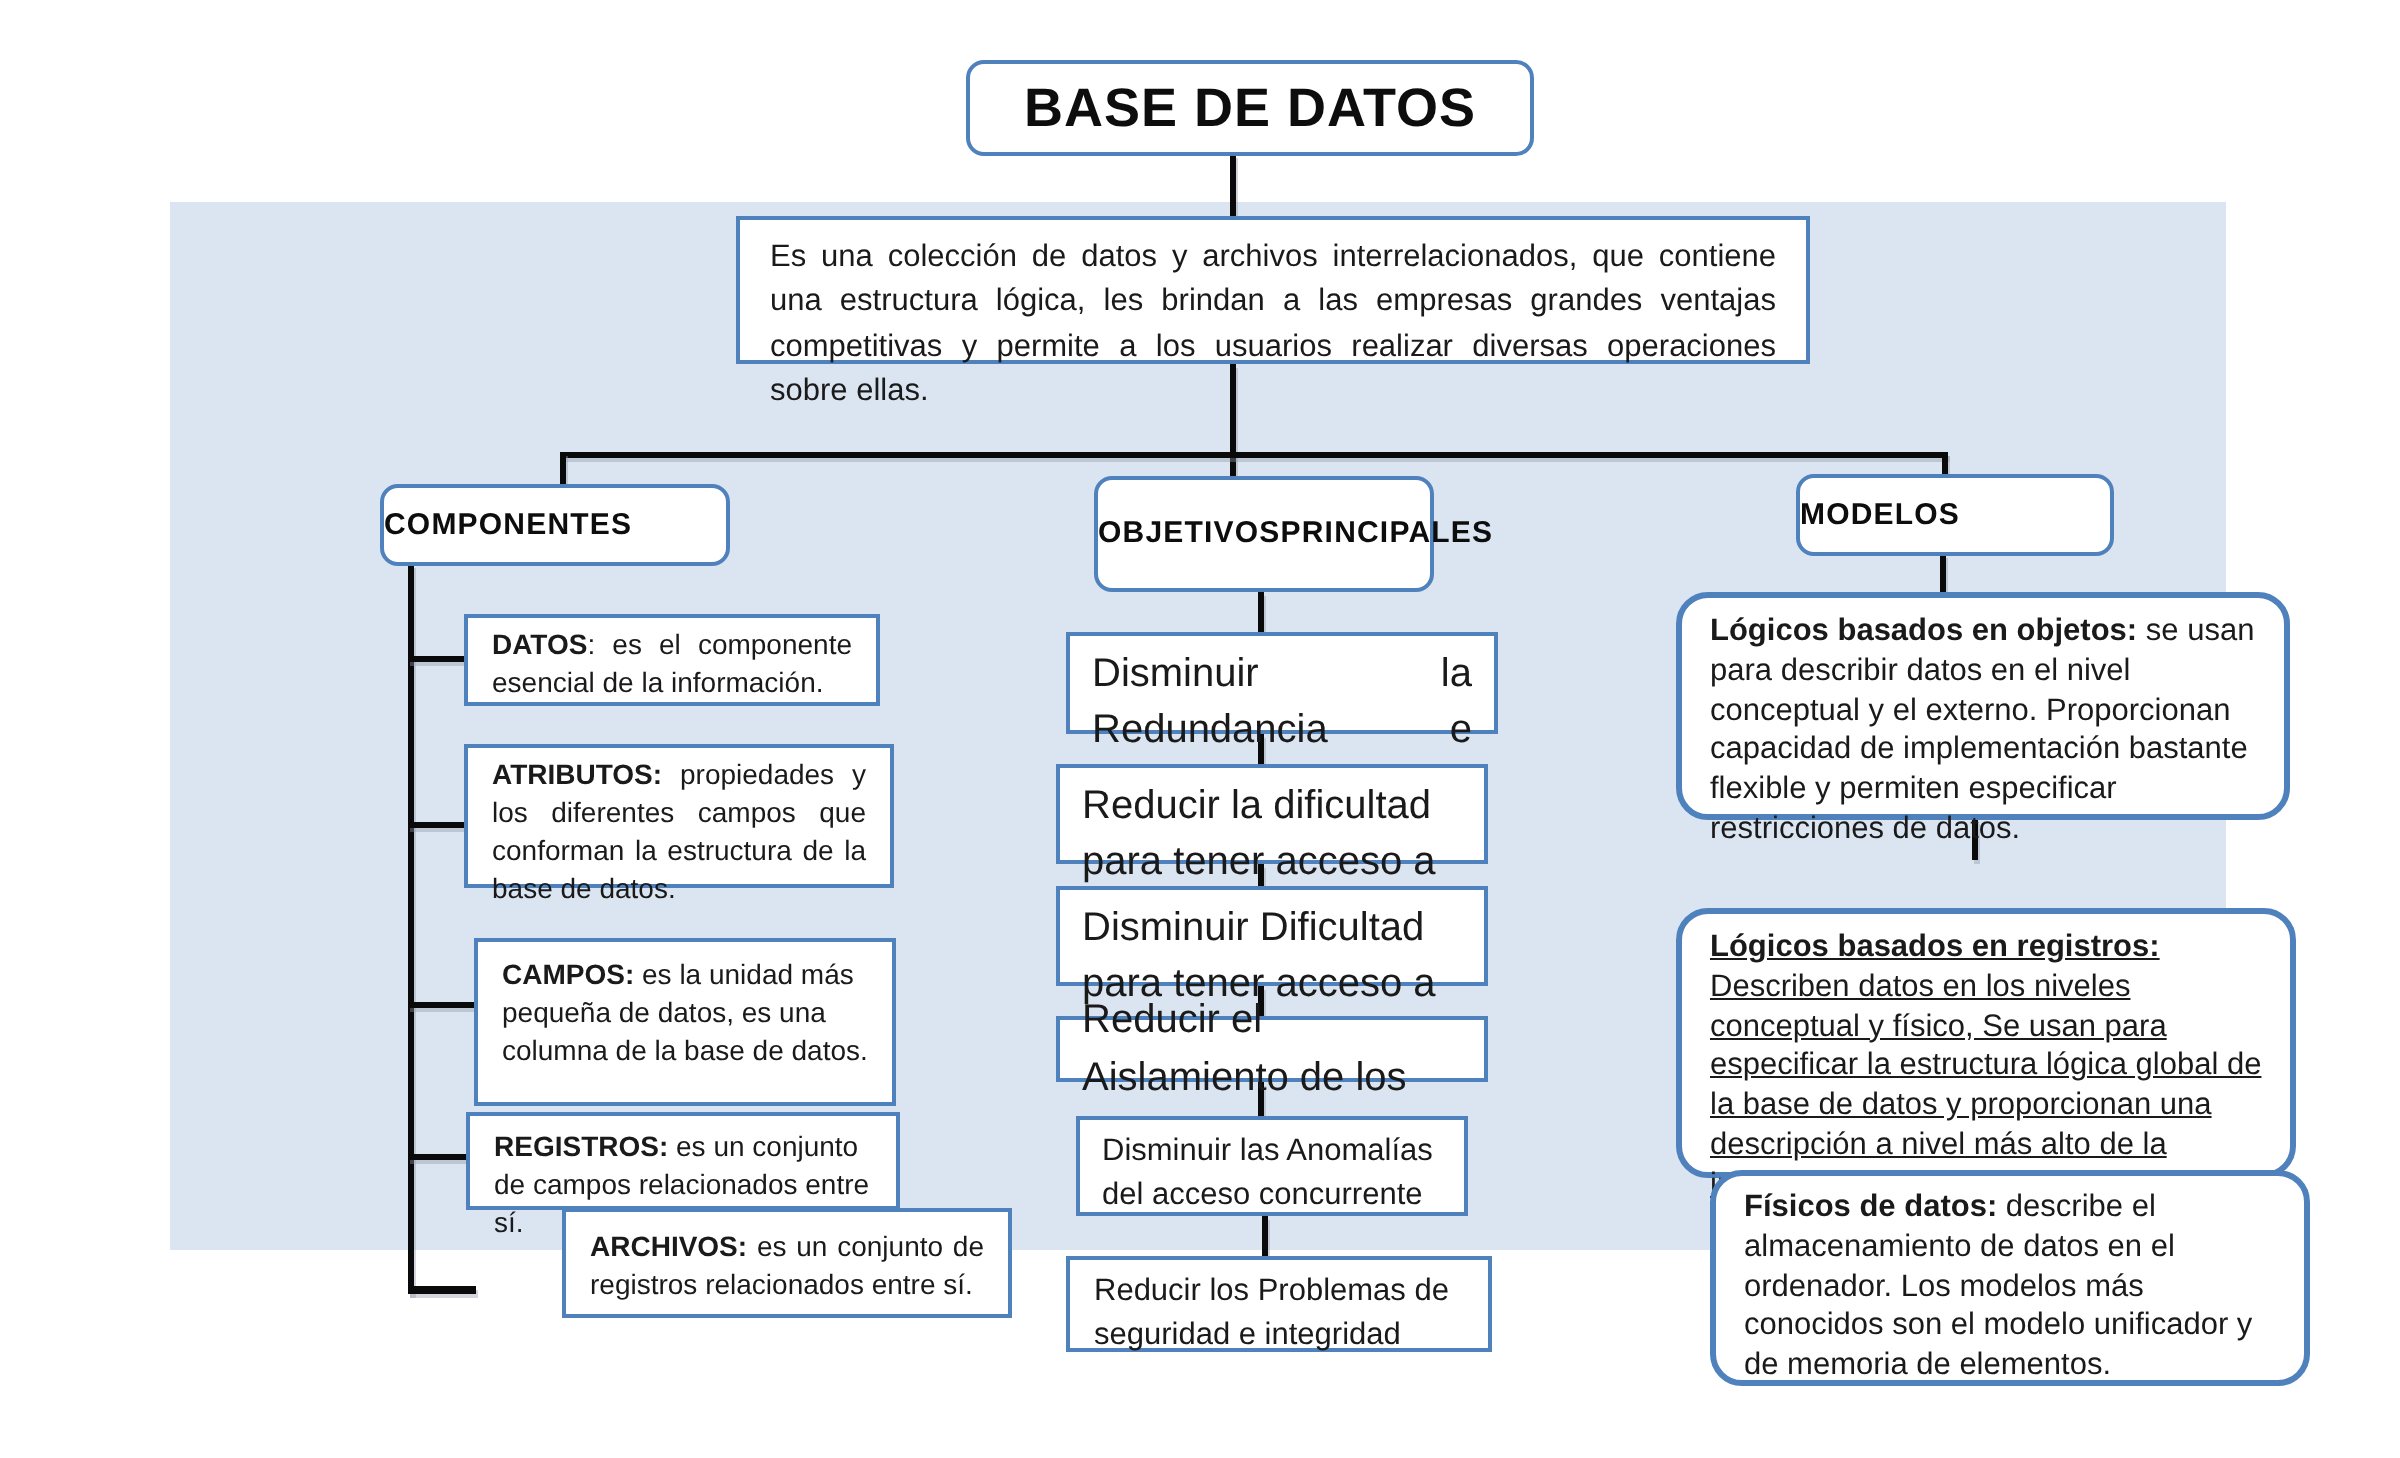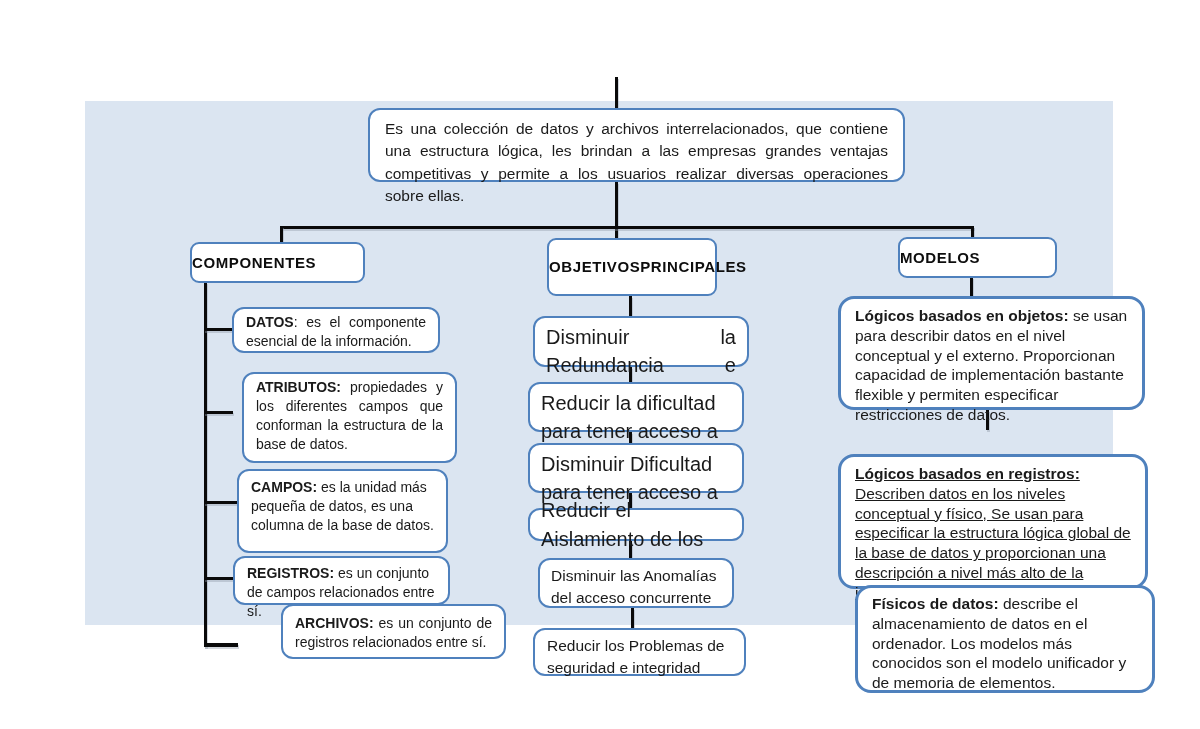--- a/index.html
+++ b/index.html
@@ -1,19 +1,19 @@
 <!DOCTYPE html>
 <html><head>
 <meta charset="utf-8">
 <style>
   html,body{margin:0;padding:0;background:#ffffff;width:1200px;height:729px;overflow:hidden;}
   .canvas{position:relative;width:1200px;height:729px;font-family:"Liberation Sans","DejaVu Sans",sans-serif;color:#1a1a1a;}
   .bg{position:absolute;left:85px;top:101px;width:1028px;height:524px;background:#dbe5f1;}
   .line{position:absolute;background:#0a0a0a;box-shadow:1px 2px 0 rgba(145,155,170,0.40);}
-  .node{position:absolute;box-sizing:border-box;background:#ffffff;border:2.5px solid #4f81bd;border-radius:12px;}
+  .node{position:absolute;box-sizing:border-box;background:#ffffff;border:2.5px solid #4f81bd;border-radius:0;}
   .hdr{display:flex;align-items:center;justify-content:flex-start;text-align:center;font-weight:bold;letter-spacing:0.6px;font-size:15px;border-radius:9px;color:#0d0d0d;}
   .title-box{left:483px;top:30px;width:284px;height:48px;border-radius:9px;display:flex;align-items:center;justify-content:center;font-weight:bold;font-size:27px;letter-spacing:0.5px;color:#0d0d0d;}
   .desc-box{left:368px;top:108px;width:537px;height:74px;padding:8px 15px;font-size:15.5px;line-height:1.45;text-align:justify;}
   .c-item{font-size:14px;line-height:1.36;padding:4px 12px;}
   .o-item{font-size:20px;line-height:1.42;padding:5px 11px;}
   .m-item{font-size:15.5px;line-height:1.28;padding:7px 14px;border-width:3px;border-radius:16px;}
   .just{text-align:justify;}
   b{font-weight:bold;}
   p{margin:0;}
 </style>
@@ -41,20 +41,23 @@
   <div class="line" style="left:629px;top:367px;width:3px;height:15px;"></div>
   <div class="line" style="left:629px;top:432px;width:3px;height:12px;"></div>
   <div class="line" style="left:629px;top:493px;width:3px;height:15px;"></div>
   <div class="line" style="left:629px;top:541px;width:3px;height:17px;"></div>
   <div class="line" style="left:631px;top:608px;width:3px;height:20px;"></div>
 
   <div class="line" style="left:970px;top:277px;width:3px;height:19px;"></div>
   <div class="line" style="left:986px;top:410px;width:3px;height:20px;"></div>
   <div class="line" style="left:986px;top:565px;width:3px;height:20px;"></div>
 
+  <div class="node title-box">
+    <span>BASE DE DATOS</span>
+  </div>
 
   <div class="node desc-box">
     <p>Es una colección de datos y archivos interrelacionados, que contiene una estructura lógica, les brindan a las empresas grandes ventajas competitivas y permite a los usuarios realizar diversas operaciones sobre ellas.</p>
   </div>
 
   <div class="node hdr" style="left:190px;top:242px;width:175px;height:41px;">
     <span>COMPONENTES</span>
   </div>
 
   <div class="node hdr" style="left:547px;top:238px;width:170px;height:58px;line-height:1.55;">
@@ -63,21 +66,21 @@
   </div>
 
   <div class="node hdr" style="left:898px;top:237px;width:159px;height:41px;">
     <span>MODELOS</span>
   </div>
 
   <div class="node c-item just" style="left:232px;top:307px;width:208px;height:46px;">
     <p><b>DATOS</b><span>: es el componente esencial de la información.</span></p>
   </div>
 
-  <div class="node c-item just" style="left:242px;top:372px;width:215px;height:91px;">
+  <div class="node c-item just" style="left:232px;top:372px;width:215px;height:72px;">
     <p><b>ATRIBUTOS:</b><span> propiedades y los diferentes campos que conforman la estructura de la base de datos.</span></p>
   </div>
 
   <div class="node c-item" style="left:237px;top:469px;width:211px;height:84px;padding-top:7px;">
     <p><b>CAMPOS:</b><span> es la unidad más pequeña de datos, es una columna de la base de datos.</span></p>
   </div>
 
   <div class="node c-item" style="left:233px;top:556px;width:217px;height:49px;padding-top:6px;">
     <p><b>REGISTROS:</b><span> es un conjunto de campos relacionados entre sí.</span></p>
   </div>

